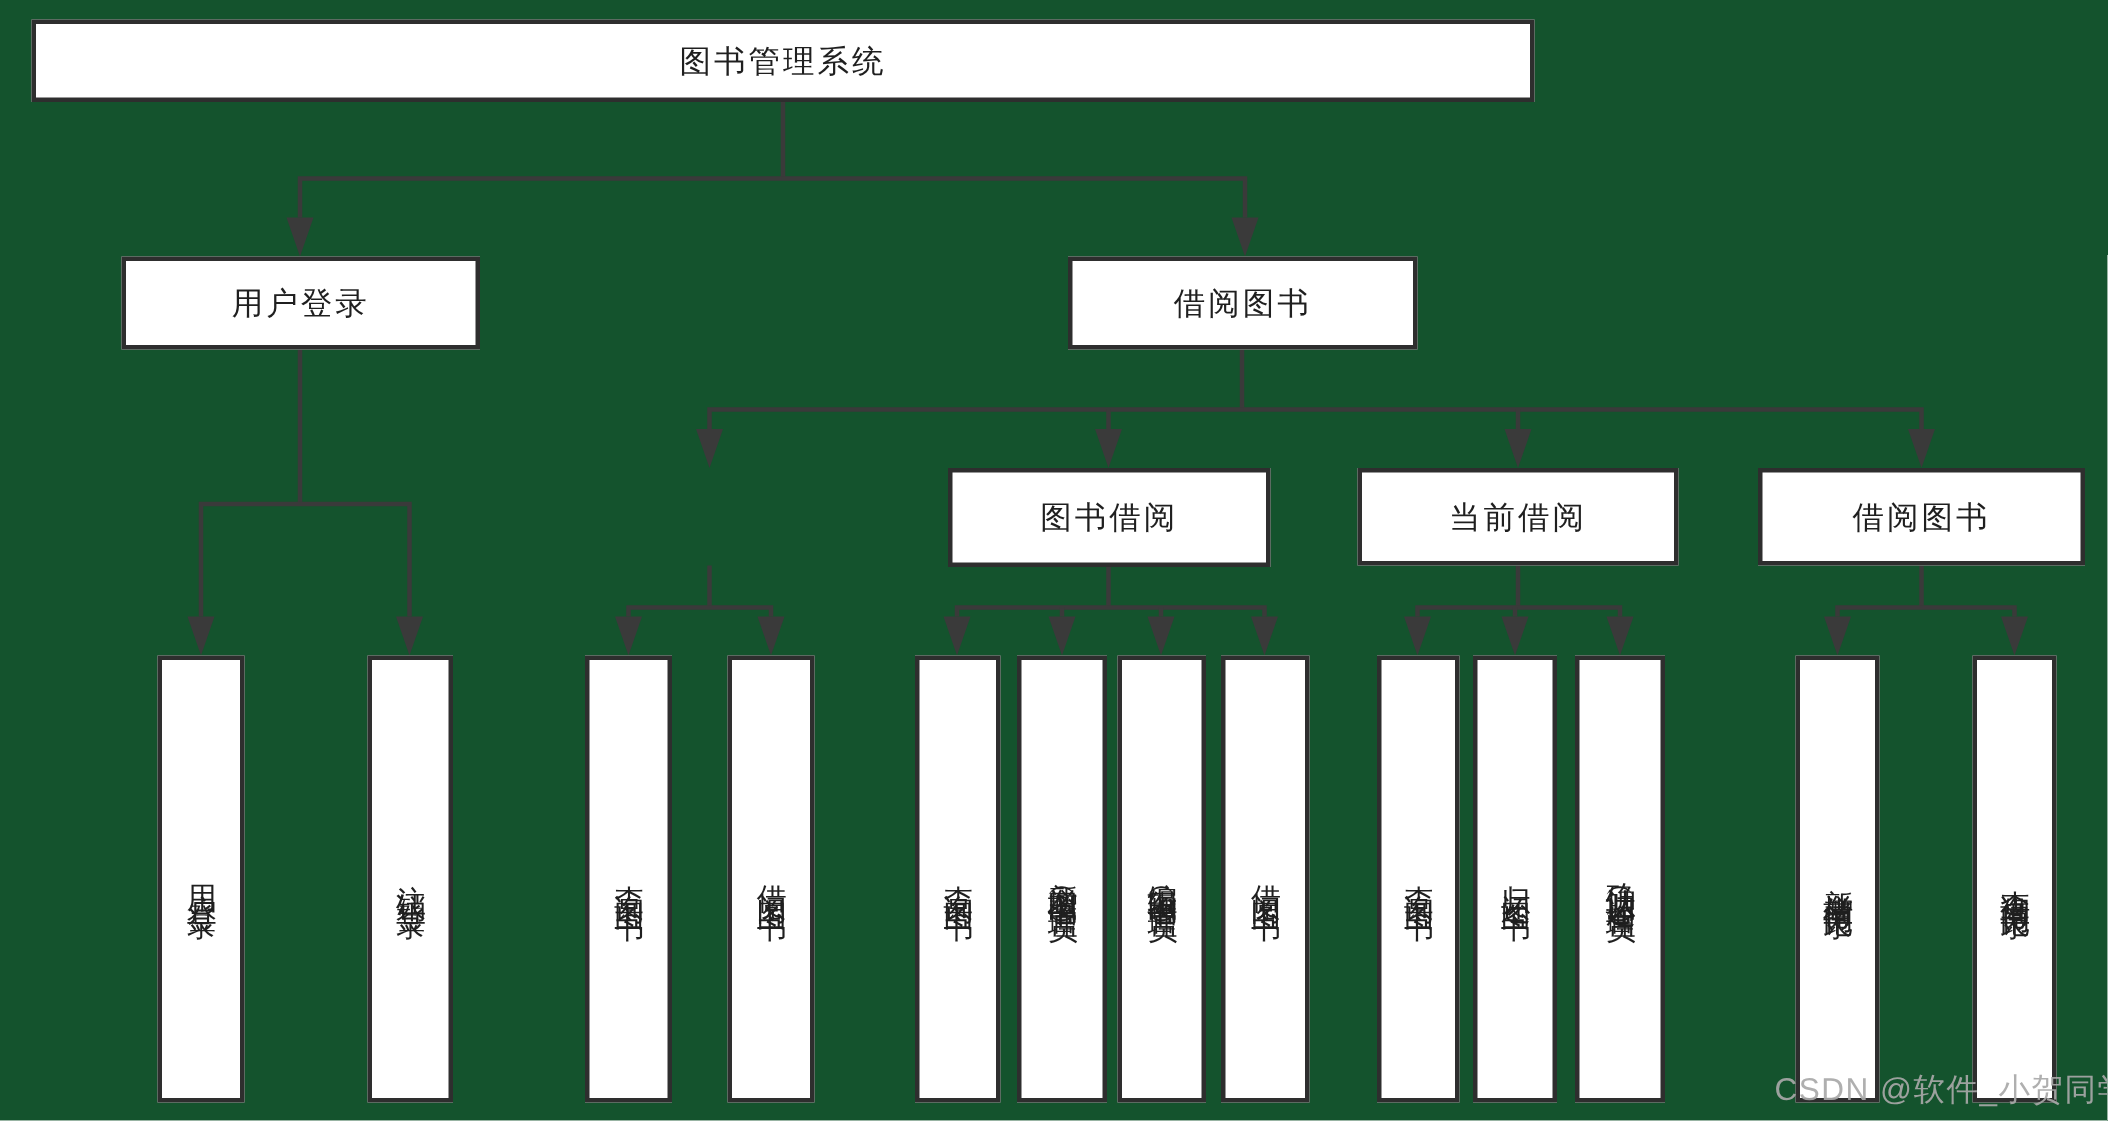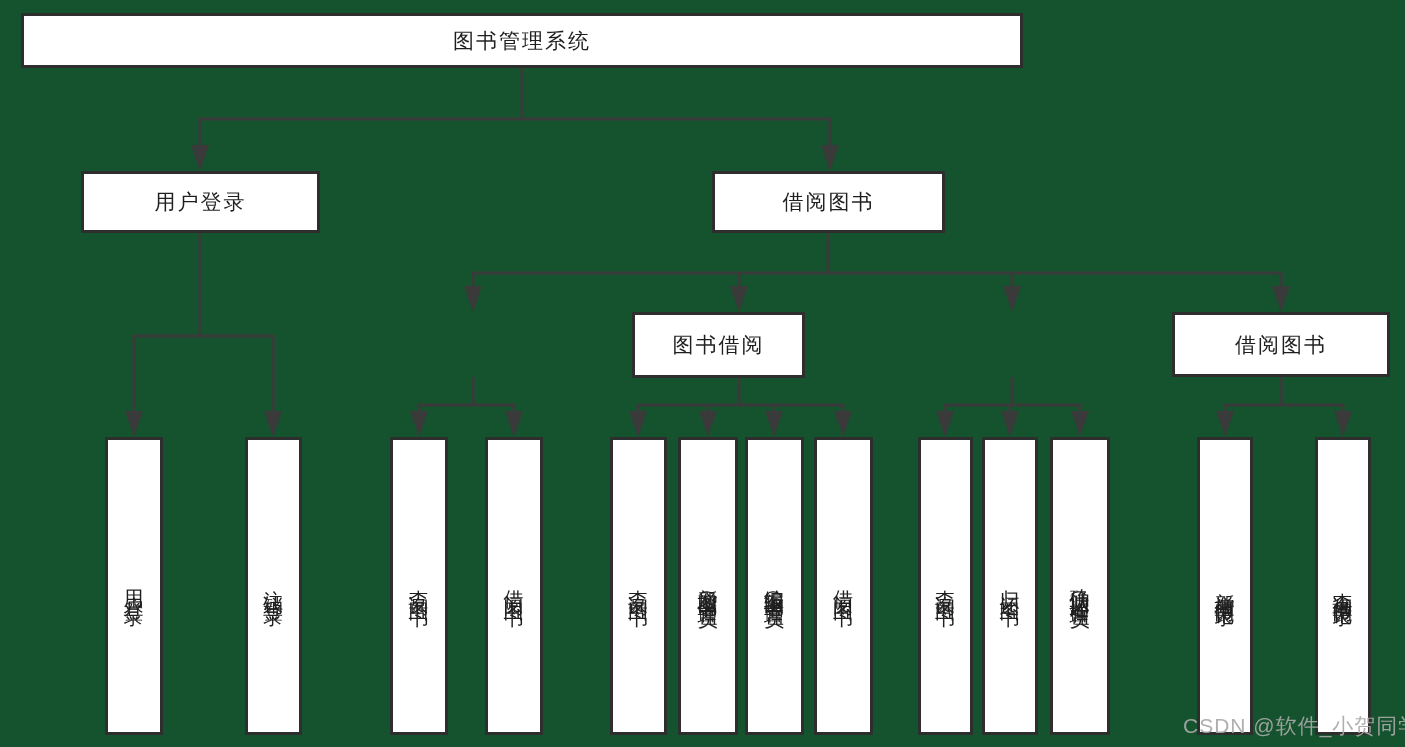--- a/index.html
+++ b/index.html
@@ -112,22 +112,25 @@
     <span>图书管理系统</span>
   </div>
 
   <div class="node h" style="left:81px; top:171px; width:239px; height:62px">
     <span>用户登录</span>
   </div>
   <div class="node h" style="left:712px; top:171px; width:233px; height:62px">
     <span>借阅图书</span>
   </div>
 
-  <div class="node h" style="left:632px; top:312px; width:173px; height:66px">
+  <div class="node h" style="left:632px; top:312px; width:215px; height:66px">
     <span>图书借阅</span>
+  </div>
+  <div class="node h" style="left:905px; top:312px; width:214px; height:65px">
+    <span>当前借阅</span>
   </div>
   <div class="node h" style="left:1172px; top:312px; width:218px; height:65px">
     <span>借阅图书</span>
   </div>
 
   <div class="node v" style="left:105px; top:437px; width:58px; height:298px">
     <span>用户登录</span>
   </div>
   <div class="node v" style="left:245px; top:437px; width:57px; height:298px">
     <span>注销登录</span>

